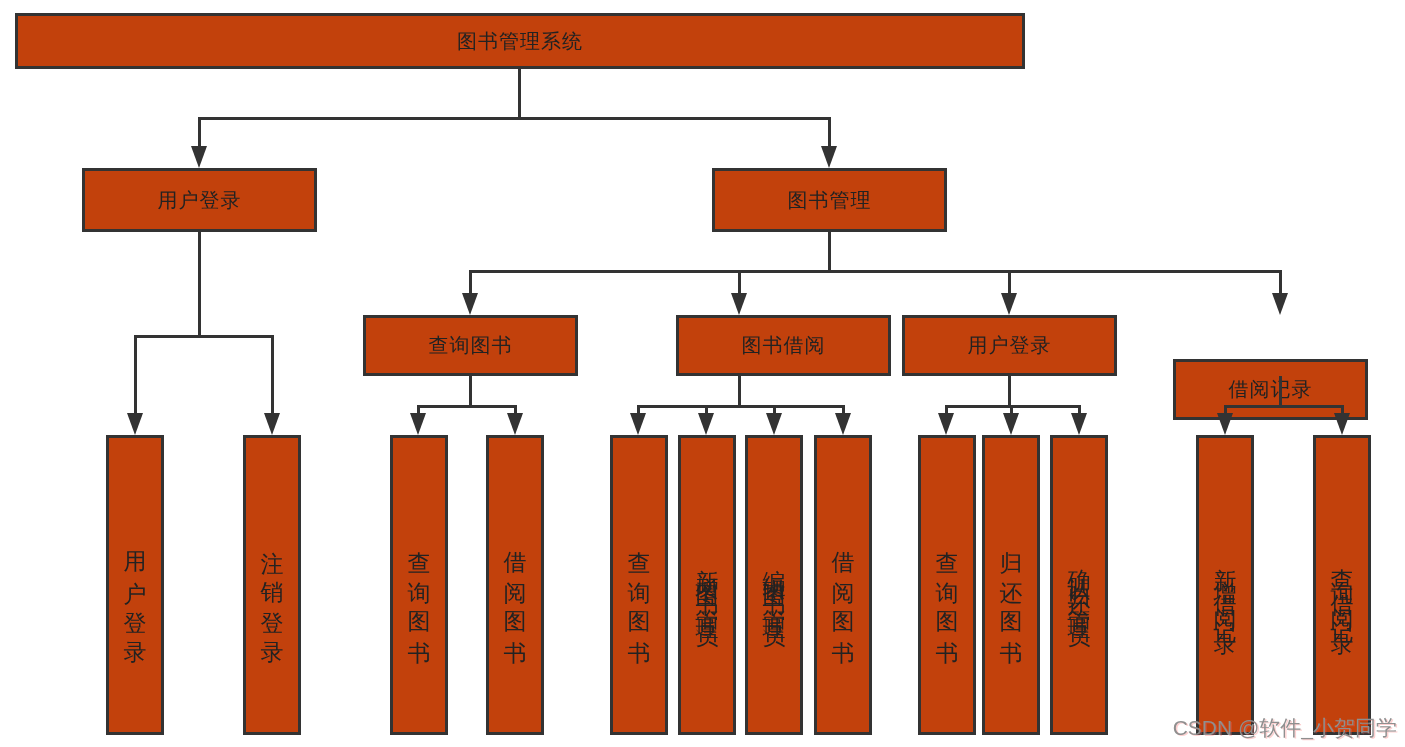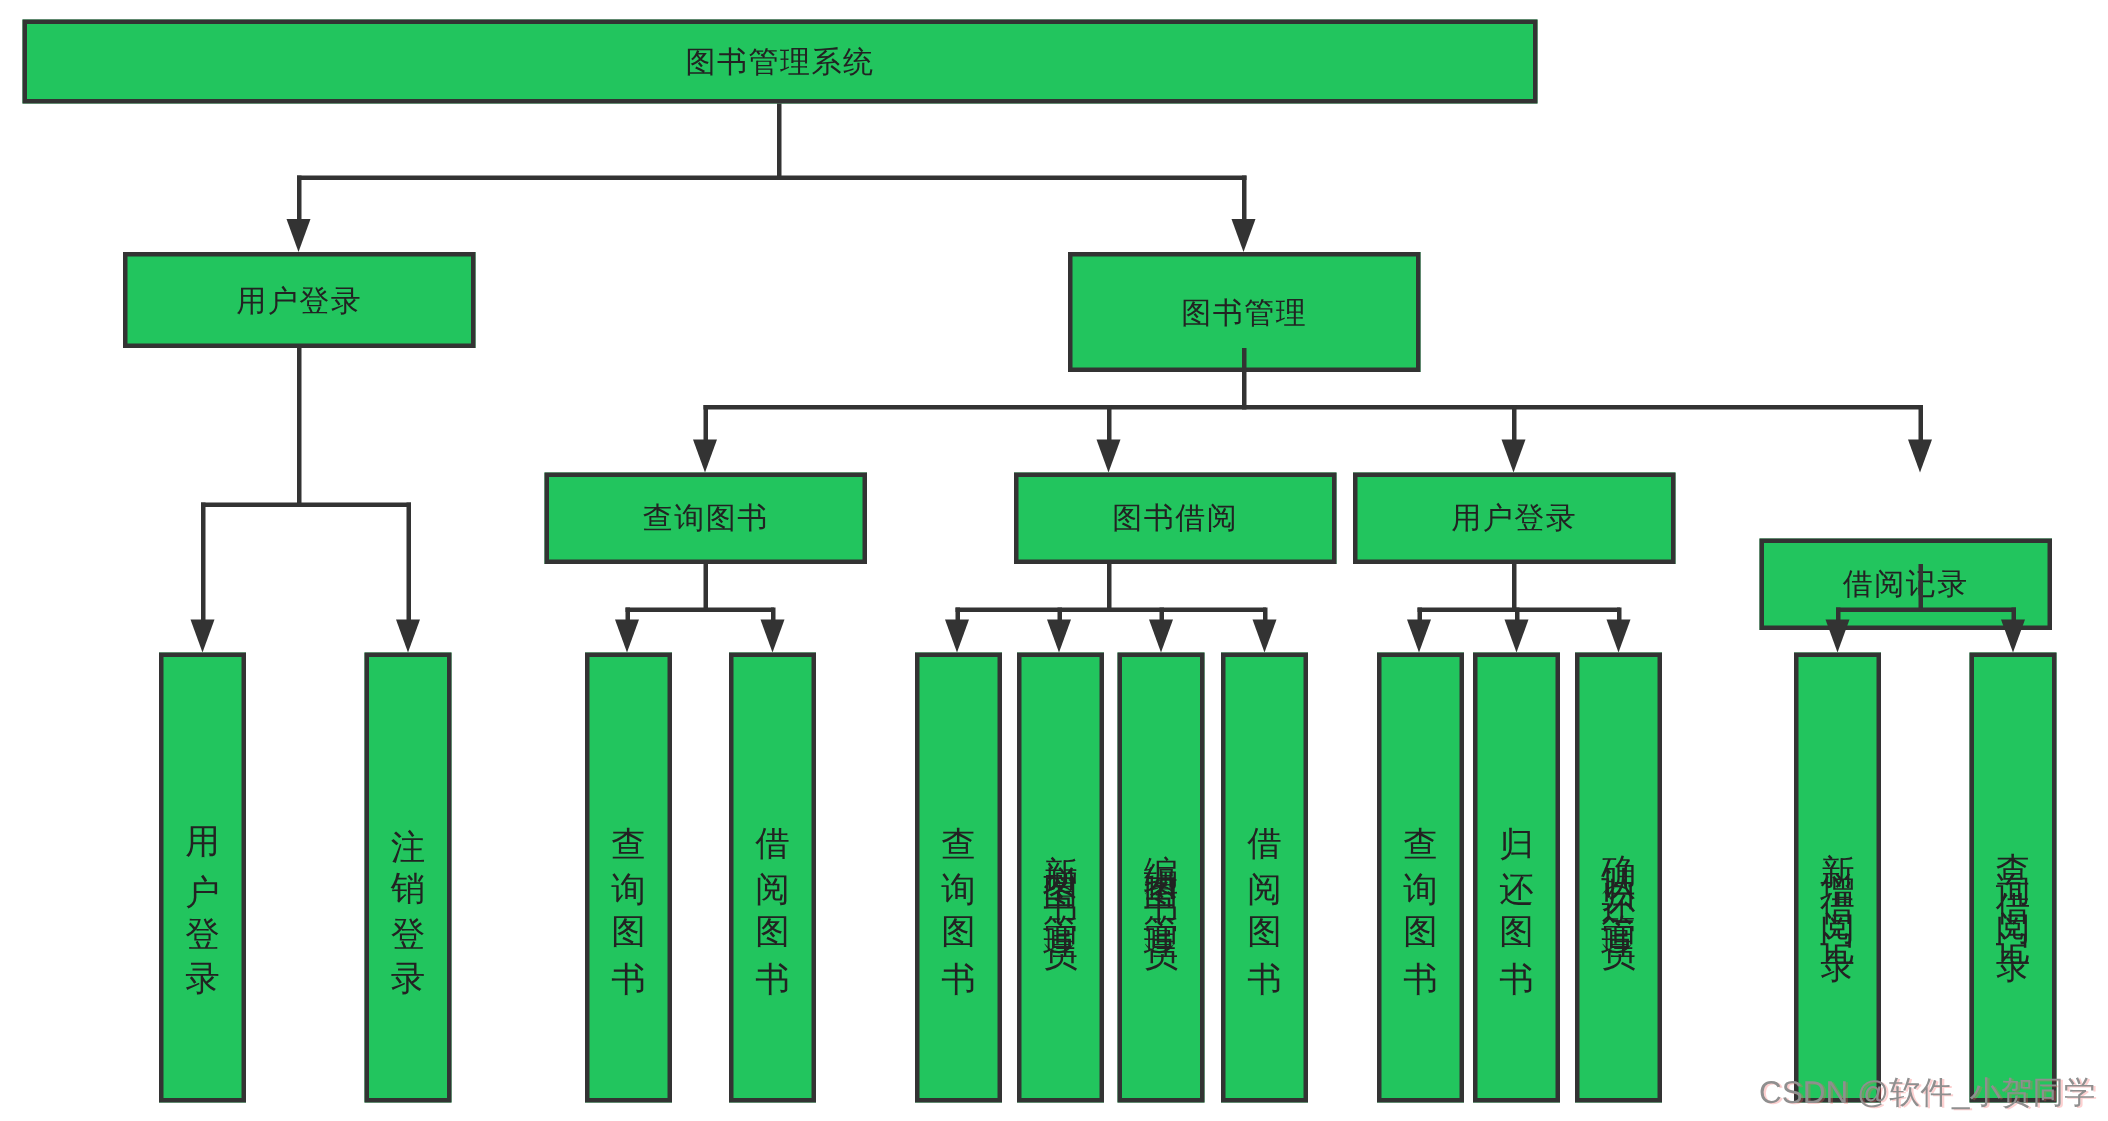--- a/index.html
+++ b/index.html
@@ -2,21 +2,21 @@
 <html><head>
 <meta charset="utf-8">
 <style>
   html,body{margin:0;padding:0;}
   body{
     width:1405px;height:747px;background:#ffffff;position:relative;overflow:hidden;
     font-family:"Liberation Sans","DejaVu Sans",sans-serif;color:#222222;
   }
   .stage{position:absolute;left:0;top:0;width:1405px;height:747px;}
   .box{
-    position:absolute;box-sizing:border-box;border:3px solid #333333;background:#22c55e;
+    position:absolute;box-sizing:border-box;border:3px solid #333333;background:#c2410c;
     display:flex;align-items:center;justify-content:center;
   }
   .hbox{font-size:20px;letter-spacing:1px;color:#222222;}
   .vbox{padding:0;}
   .vtext{
     writing-mode:vertical-rl;text-orientation:mixed;font-size:23px;color:#222222;line-height:1;
   }
   .ls4{letter-spacing:30px;margin-top:15px;}
   .ls6{letter-spacing:13px;margin-top:7px;}
   .ls9{letter-spacing:8px;margin-top:4px;}
@@ -44,21 +44,21 @@
   <div class="vline" style="left:518px;top:69px;height:50px;"></div>
   <div class="hline" style="left:198px;top:117px;width:633px;"></div>
   <div class="vline" style="left:198px;top:117px;height:31px;"></div>
   <div class="arr" style="left:191px;top:146px;"></div>
   <div class="vline" style="left:828px;top:117px;height:31px;"></div>
   <div class="arr" style="left:821px;top:146px;"></div>
 
   <div class="box hbox" style="left:82px;top:168px;width:235px;height:64px;">
     <span>用户登录</span>
   </div>
-  <div class="box hbox" style="left:712px;top:168px;width:235px;height:80px;">
+  <div class="box hbox" style="left:712px;top:168px;width:235px;height:64px;">
     <span>图书管理</span>
   </div>
 
   <div class="vline" style="left:198px;top:232px;height:106px;"></div>
   <div class="hline" style="left:134px;top:335px;width:140px;"></div>
   <div class="vline" style="left:134px;top:335px;height:80px;"></div>
   <div class="arr" style="left:127px;top:413px;"></div>
   <div class="vline" style="left:271px;top:335px;height:80px;"></div>
   <div class="arr" style="left:264px;top:413px;"></div>
 

